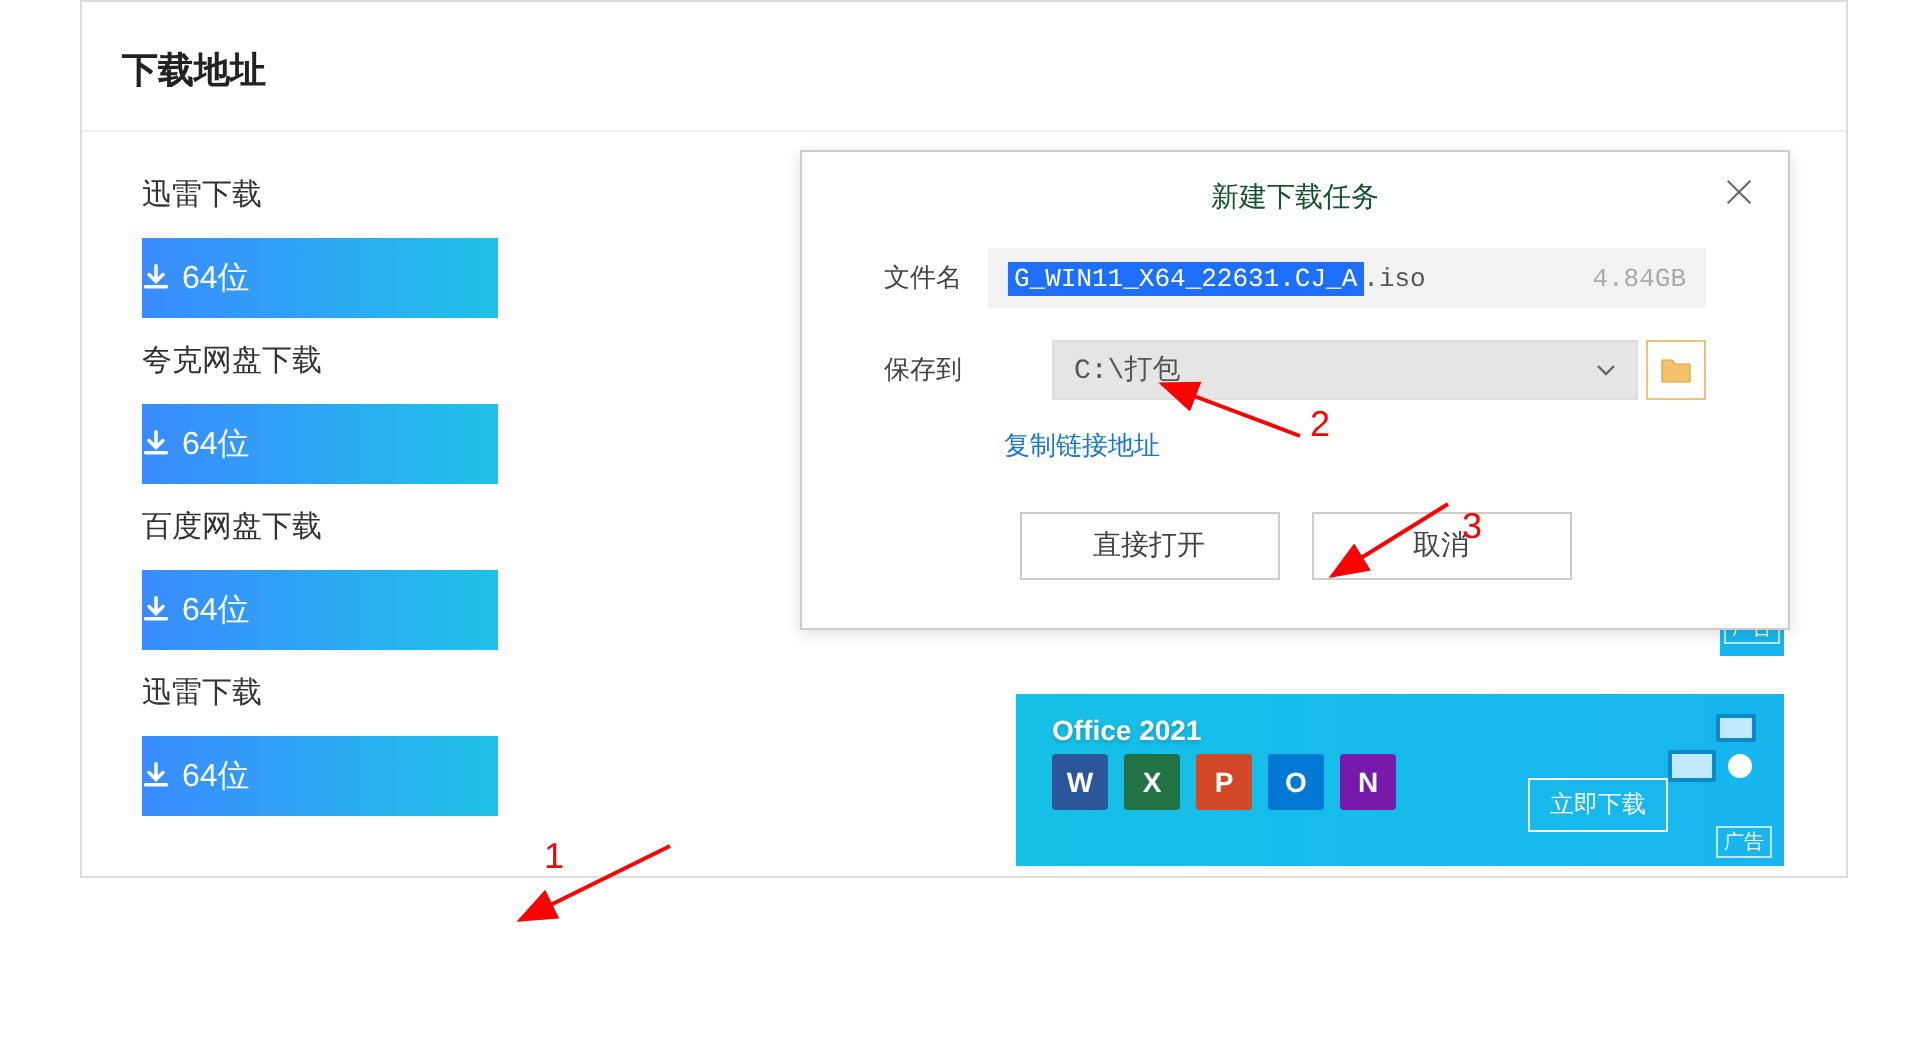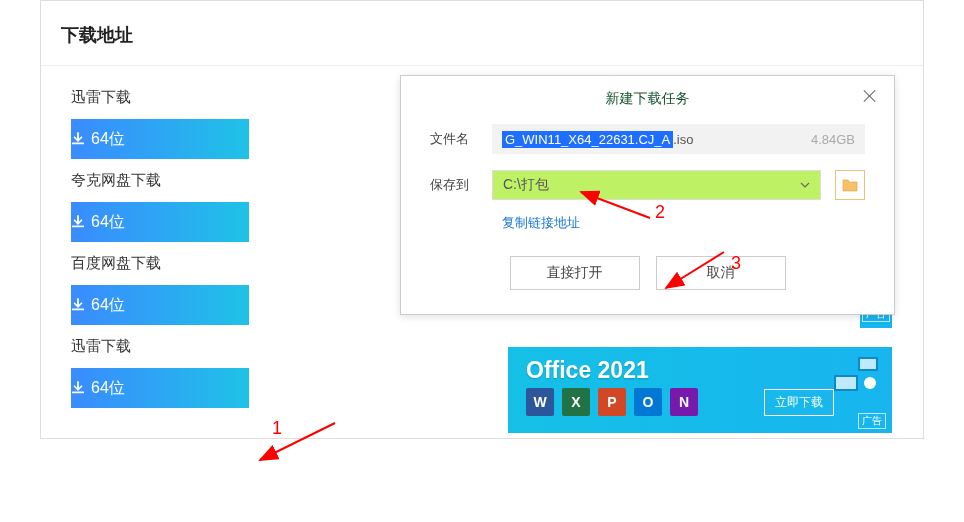--- a/index.html
+++ b/index.html
@@ -86,22 +86,23 @@
       position: absolute;
       left: 7px; top: 0;
       width: 1px; height: 16px;
       background: #666;
     }
     .dialog-close::before { transform: rotate(45deg); }
     .dialog-close::after { transform: rotate(-45deg); }
     .dialog-row {
       display: flex;
       align-items: center;
-      padding: 8px 29px;
-      gap: 14px;
+      padding: 8px 41px;
+      gap: 4px;
+      font-family: Liberation Mono, monospace;
     }
     .dialog-lab { width: 48px; color: #444; font-size: 13px; text-align: left; }
     .input-wrap {
       flex: 1;
       height: 30px;
       background: #f2f2f2;
       display: flex;
       align-items: center;
       padding: 0 10px;
       font-size: 13px;
@@ -115,27 +116,28 @@
       font-size: 13px;
     }
     .file-size {
       color: #aaa;
       font-size: 13px;
       margin-left: auto;
     }
     .save-input {
       flex: 1;
       height: 30px;
-      background: #bef264;
+      background: #e5e5e5;
       border: 1px solid #ddd;
       display: flex;
       align-items: center;
       padding: 0 10px;
       color: #555;
       position: relative;
+      margin-left: 32px;
     }
     .save-chevron {
       position: absolute;
       right: 10px;
       top: 9px;
       width: 10px; height: 10px;
     }
     .folder-btn {
       width: 30px; height: 30px;
       border: 1px solid #e8c37a;
@@ -181,21 +183,21 @@
       position: absolute;
       left: 508px;
       top: 347px;
       width: 384px;
       height: 86px;
       background: linear-gradient(90deg,#15c0e6,#18b5ef);
       color: #fff;
       overflow: hidden;
     }
     .ad-title {
-      font-size: 23px;
+      font-size: 14px;
       font-weight: bold;
       padding: 10px 16px 4px 18px;
       text-shadow: 0 1px 2px rgba(0,0,0,0.2);
     }
     .ad-apps { display: flex; gap: 8px; padding-left: 18px; }
     .app-tile {
       width: 28px; height: 28px;
       display: flex;
       align-items: center;
       justify-content: center;

